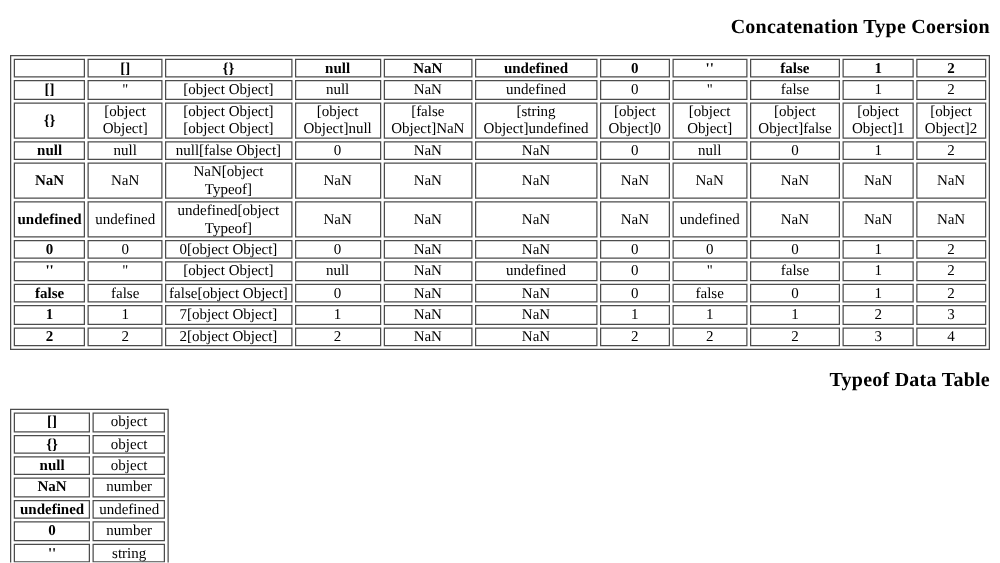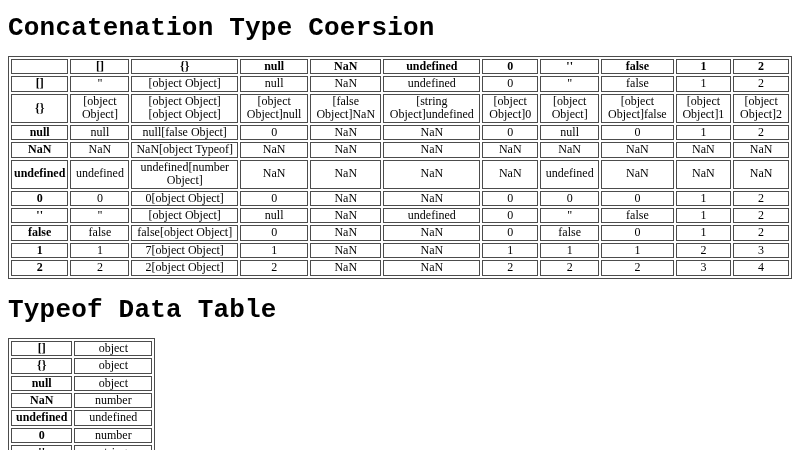--- a/index.html
+++ b/index.html
@@ -10,26 +10,25 @@
     color: #000000;
     font-family: "Liberation Serif", "DejaVu Serif", serif;
   }
   body {
     width: 800px;
     height: 450px;
     padding: 8px;
     overflow: hidden;
   }
   h2.page-title {
-    text-align: left;
-    font-size: 26px;
+    text-align: right;
+    font-size: 16px;
     font-weight: bold;
     margin: 16px 0 13px 0;
     letter-spacing: 0.2px;
-    font-family: Liberation Mono, monospace;
   }
   h2.page-title.first {
     margin-top: 5px;
   }
   table.data-table {
     border-collapse: separate;
     border-spacing: 2px;
     border: 1px solid #4c4c4c;
     background: #ffffff;
   }
@@ -51,21 +50,21 @@
   }
   table.data-table td {
     font-weight: normal;
   }
   table.typeof-table th {
     min-width: 44px;
     padding: 0 4px;
   }
   table.typeof-table td {
     min-width: 40px;
-    padding: 0 14px;
+    padding: 0 4px;
     margin-left: 40px;
   }
 </style>
 </head>
 <body>
 
 <h2 class="page-title first">Concatenation Type Coersion</h2>
 
 <table class="data-table concat-table">
   <thead>
@@ -132,21 +131,21 @@
         <td>NaN</td>
         <td>NaN</td>
         <td>NaN</td>
         <td>NaN</td>
         <td>NaN</td>
         <td>NaN</td>
       </tr>
       <tr>
         <th>undefined</th>
         <td>undefined</td>
-        <td>undefined[number Object]</td>
+        <td>undefined[object Typeof]</td>
         <td>NaN</td>
         <td>NaN</td>
         <td>NaN</td>
         <td>NaN</td>
         <td>undefined</td>
         <td>NaN</td>
         <td>NaN</td>
         <td>NaN</td>
       </tr>
       <tr>

